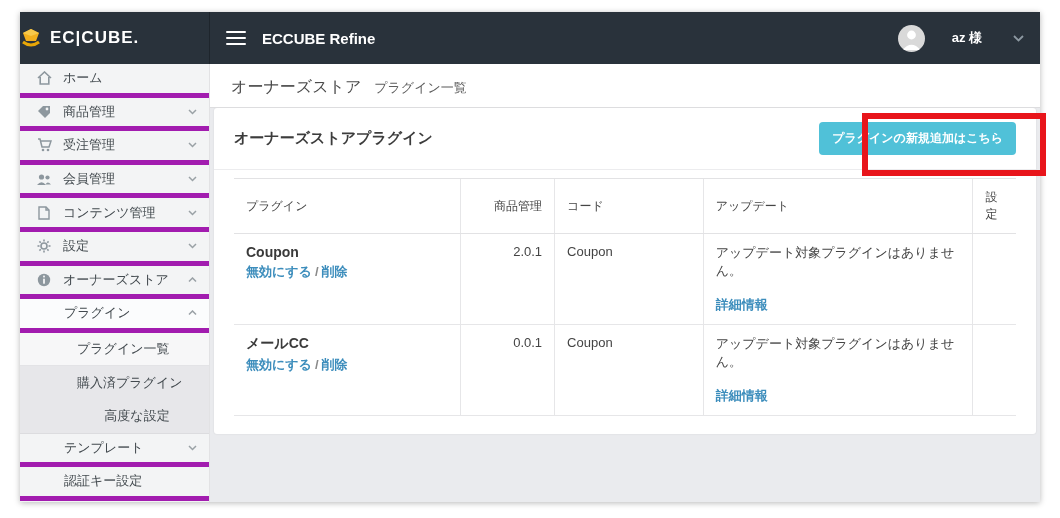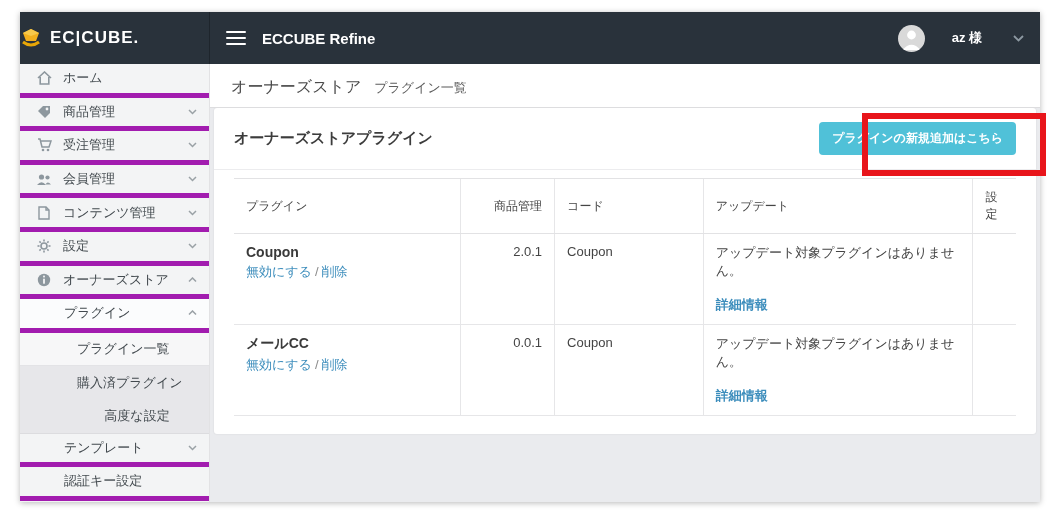--- a/index.html
+++ b/index.html
@@ -59,21 +59,21 @@
     border-radius:4px; padding:8px 13px; cursor:pointer; font-family:inherit; }
   .card-body { padding:8px 20px 18px 20px; }
 
   table { width:100%; border-collapse:collapse; font-size:13px; color:#444; }
   th { font-size:12px; font-weight:normal; color:#454545; text-align:left;
     padding:10px 12px; border-top:1px solid #e2e2e4; border-bottom:1px solid #e2e2e4; }
   td { padding:10px 12px; vertical-align:top; border-bottom:1px solid #e6e6e8; }
   th + th, td + td { border-left:1px solid #e6e6e8; }
   .col-right { text-align:right; }
   .plug-name { font-weight:bold; font-size:14px; color:#3a3a3a; }
-  .plug-actions { margin-top:3px; }
+  .plug-actions { margin-top:3px;font-weight:bold; }
   a.lnk { color:#3c8dbc; text-decoration:none; cursor:pointer; }
   .slash { color:#8a8a8a; padding:0 3px; }
   .upd-line2 { margin-top:16px; font-weight:bold; }
 
   
   .red-annotation { position:absolute; left:862px; top:113px; width:184px; height:63px;
     border:6px solid #e8151b; z-index:50; pointer-events:none; }
 
   svg { display:block; }
 </style>

